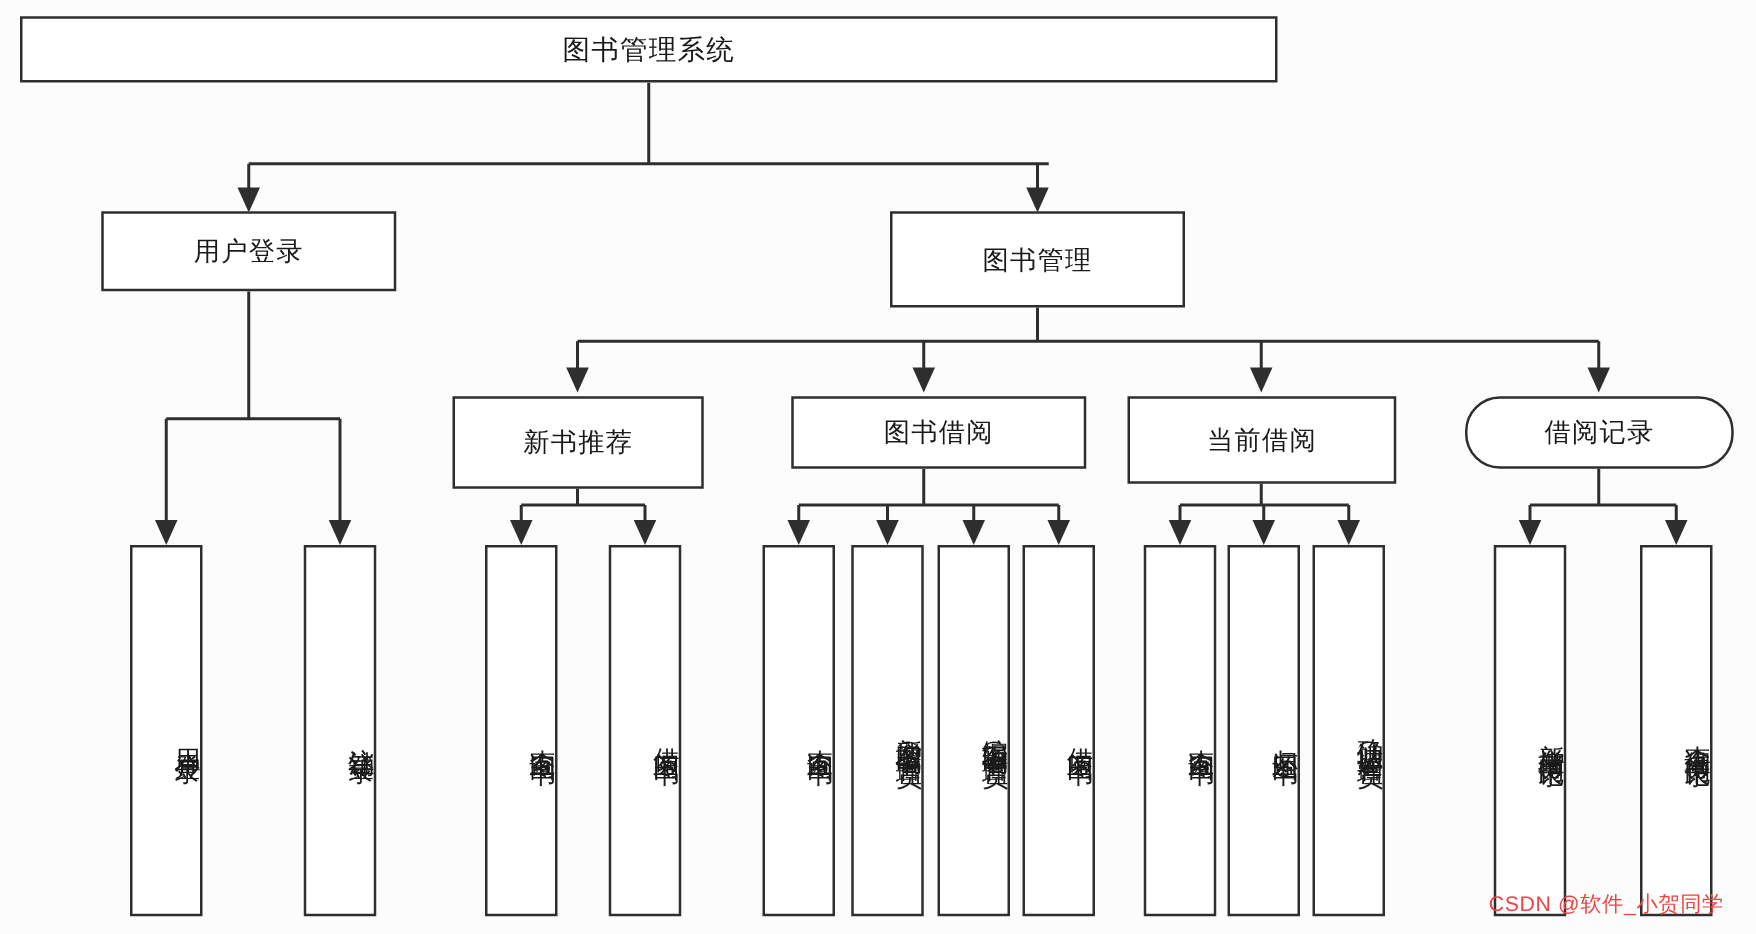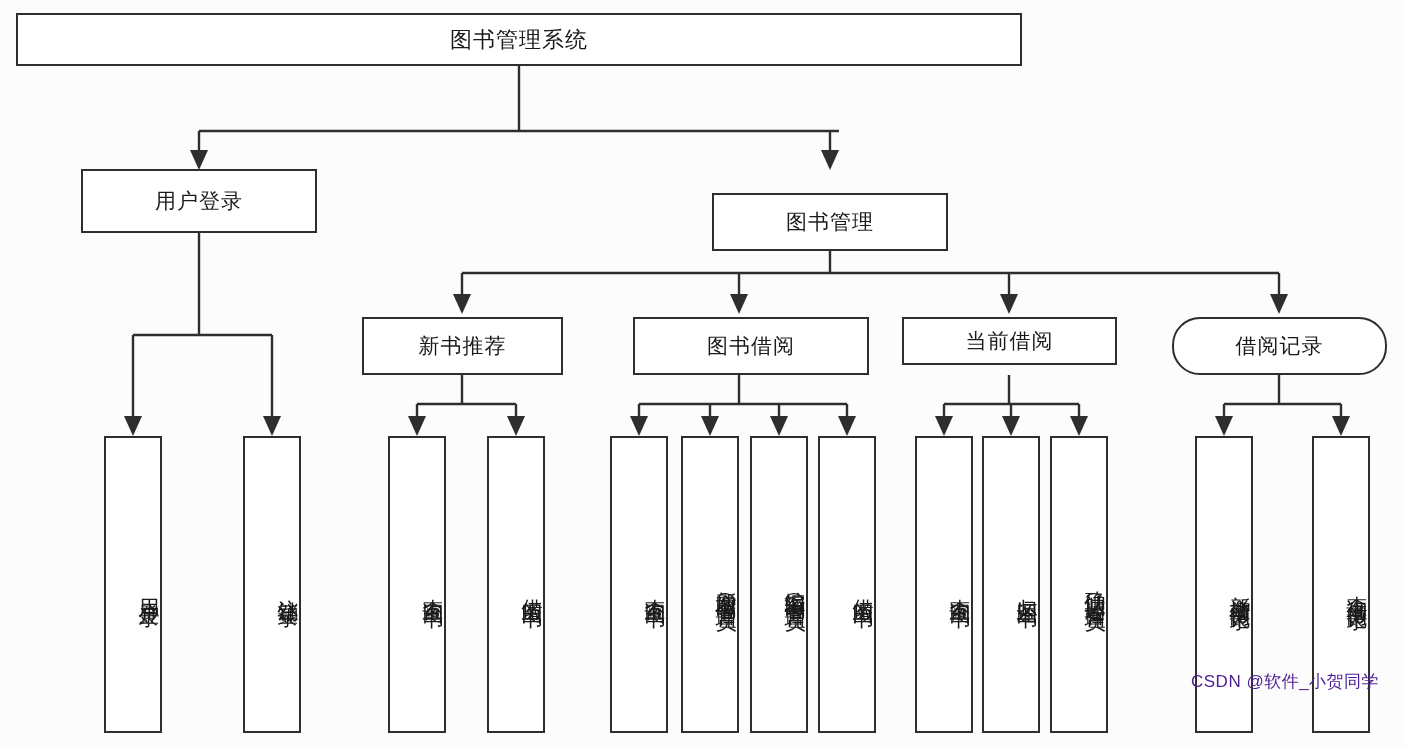--- a/index.html
+++ b/index.html
@@ -18,22 +18,22 @@
   .node-box.horiz{font-size:21px;letter-spacing:1px;}
   .node-box.root{font-size:22px;letter-spacing:1px;}
   .node-box.vert{
     writing-mode:vertical-rl;text-orientation:upright;
     font-size:21px;letter-spacing:3px;
     align-items:flex-start;justify-content:center;
     padding-top:6px;line-height:1.05;
   }
   .node-label{white-space:pre;}
   .watermark{
-    position:absolute;left:1191px;top:670px;
-    font-size:17px;color:#4c1d95;white-space:nowrap;
+    position:absolute;left:1191px;top:712px;
+    font-size:17px;color:#ef4444;white-space:nowrap;
     letter-spacing:0.5px;
   }
   svg .edge{stroke:#2e2e2e;stroke-width:2.4;fill:none;}
   svg .arrowhead{fill:#2e2e2e;}
 </style>
 </head>
 <body>
 
 <svg id="diagram" viewBox="0 0 1405 747" xmlns="http://www.w3.org/2000/svg">
   <defs>
@@ -102,31 +102,31 @@
   <polygon class="arrowhead" points="1332,416 1350,416 1341,436"></polygon>
 </svg>
 
 <div class="node-box root" style="left:16px;top:13px;width:1006px;height:53px;">
   <span class="node-label">图书管理系统</span>
 </div>
 
 <div class="node-box horiz" style="left:81px;top:169px;width:236px;height:64px;">
   <span class="node-label">用户登录</span>
 </div>
-<div class="node-box horiz" style="left:712px;top:169px;width:236px;height:58px;margin-top:24px;">
+<div class="node-box horiz" style="left:712px;top:169px;width:236px;height:77px;">
   <span class="node-label">图书管理</span>
 </div>
 
-<div class="node-box horiz" style="left:362px;top:317px;width:201px;height:58px;">
+<div class="node-box horiz" style="left:362px;top:317px;width:201px;height:74px;">
   <span class="node-label">新书推荐</span>
 </div>
 <div class="node-box horiz" style="left:633px;top:317px;width:236px;height:58px;">
   <span class="node-label">图书借阅</span>
 </div>
-<div class="node-box horiz" style="left:902px;top:317px;width:215px;height:48px;">
+<div class="node-box horiz" style="left:902px;top:317px;width:215px;height:70px;">
   <span class="node-label">当前借阅</span>
 </div>
 <div class="node-box horiz" style="left:1172px;top:317px;width:215px;height:58px;border-radius:28px;">
   <span class="node-label">借阅记录</span>
 </div>
 
 <div class="node-box vert" style="left:104px;top:436px;width:58px;height:297px;">
   <span class="node-label">用户登录</span>
 </div>
 <div class="node-box vert" style="left:243px;top:436px;width:58px;height:297px;">

